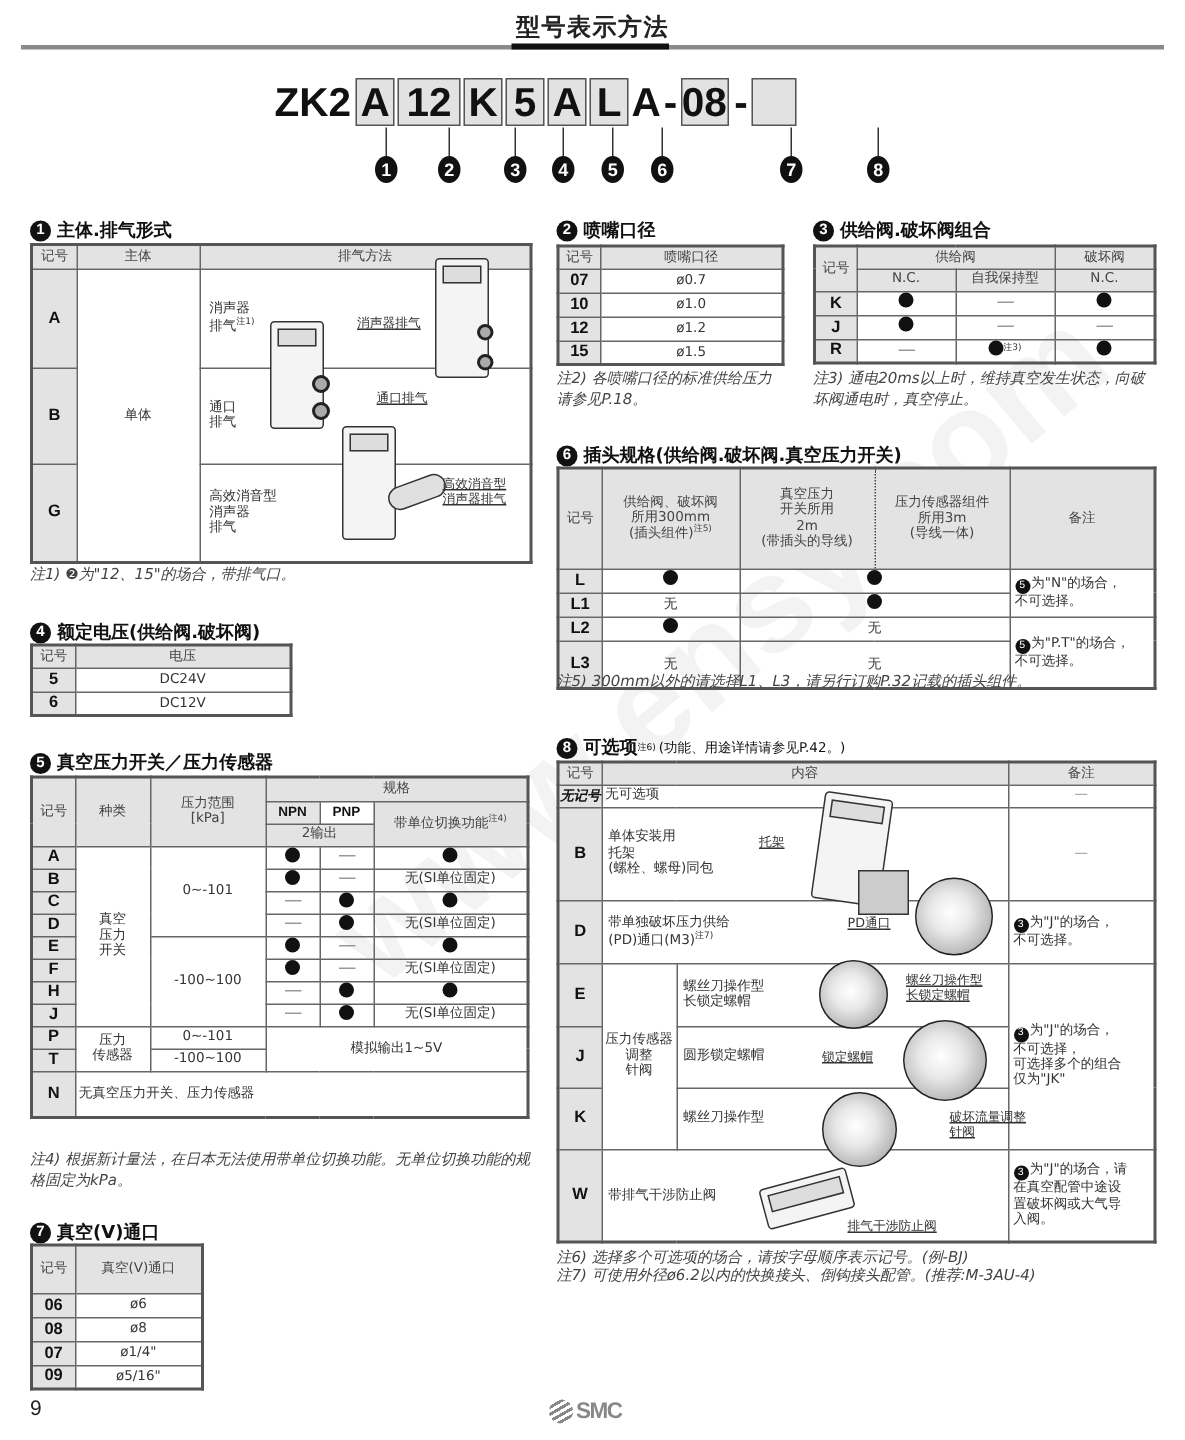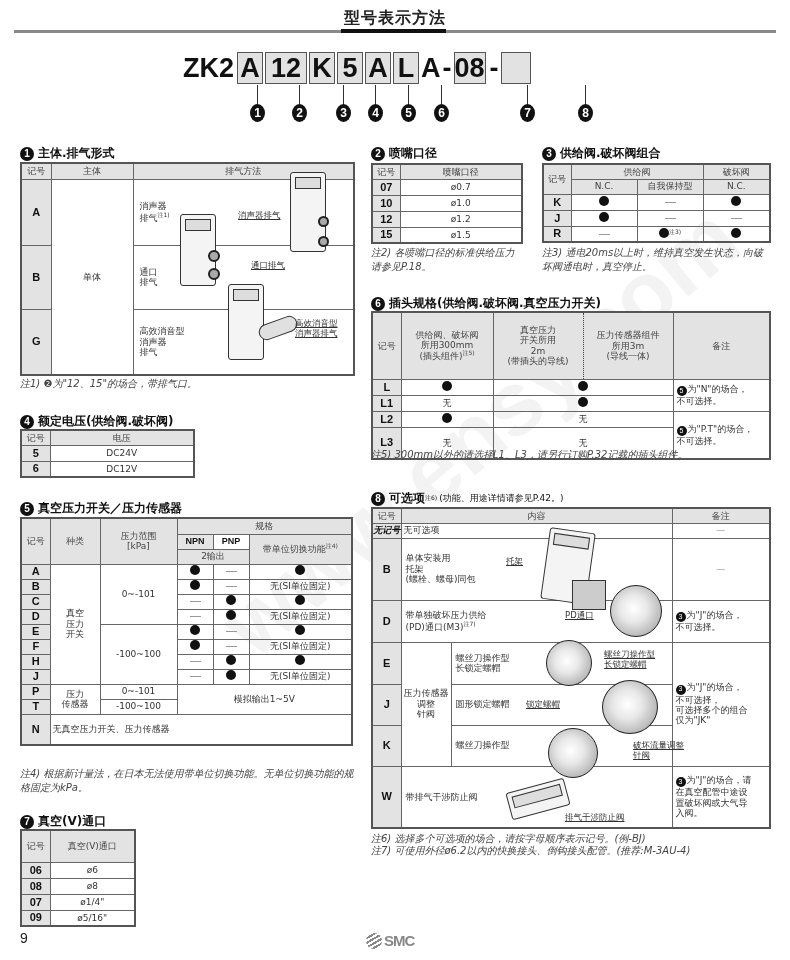--- a/index.html
+++ b/index.html
@@ -466,21 +466,21 @@
 
 <div class="abs device" style="left:545px; top:530px; width:46px; height:72px; transform:rotate(8deg);"></div>
 <div class="abs bracket" style="left:572px; top:580px; width:34px; height:30px;"></div>
 <div class="abs callout" style="left:506px; top:556px;">托架</div>
 <div class="abs round-part" style="left:610px; top:585px; width:52px; height:52px;"></div>
 <div class="abs callout" style="left:565px; top:610px;">PD通口</div>
 <div class="abs round-part" style="left:546px; top:640px; width:46px; height:46px;"></div>
 <div class="abs callout" style="left:604px; top:649px; white-space:pre-line; line-height:1.2;">螺丝刀操作型
 长锁定螺帽</div>
 <div class="abs round-part" style="left:602px; top:680px; width:56px; height:54px;"></div>
-<div class="abs callout" style="left:526px; top:699px;">锁定螺帽</div>
+<div class="abs callout" style="left:548px; top:699px;">锁定螺帽</div>
 <div class="abs round-part" style="left:548px; top:728px; width:50px; height:50px;"></div>
 <div class="abs callout" style="left:633px; top:740px; white-space:pre-line; line-height:1.2;">破坏流量调整
 针阀</div>
 <div class="abs device" style="left:508px; top:785px; width:60px; height:28px; transform:rotate(-15deg);"></div>
 <div class="abs callout" style="left:565px; top:812px;">排气干涉防止阀</div>
 <div class="abs note" style="left:371px; top:832px;">注6) 选择多个可选项的场合，请按字母顺序表示记号。(例-BJ)</div>
 <div class="abs note" style="left:371px; top:844px;">注7) 可使用外径ø6.2以内的快换接头、倒钩接头配管。(推荐:M-3AU-4)</div>
 
 <div class="abs page-num">9</div>
 <div class="abs logo">

